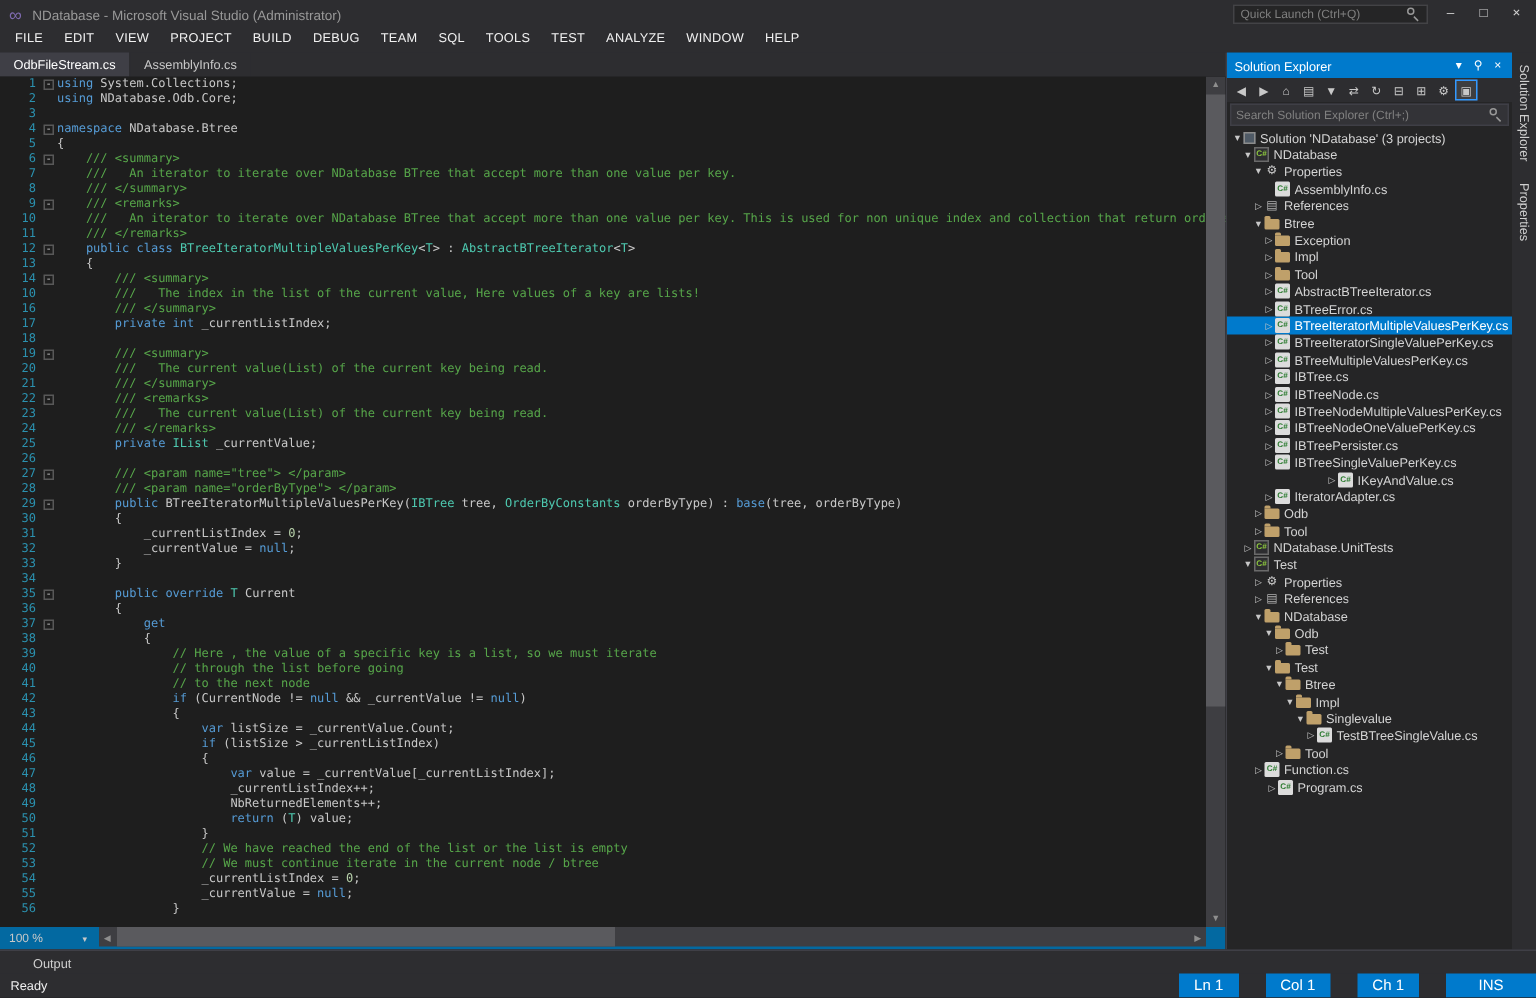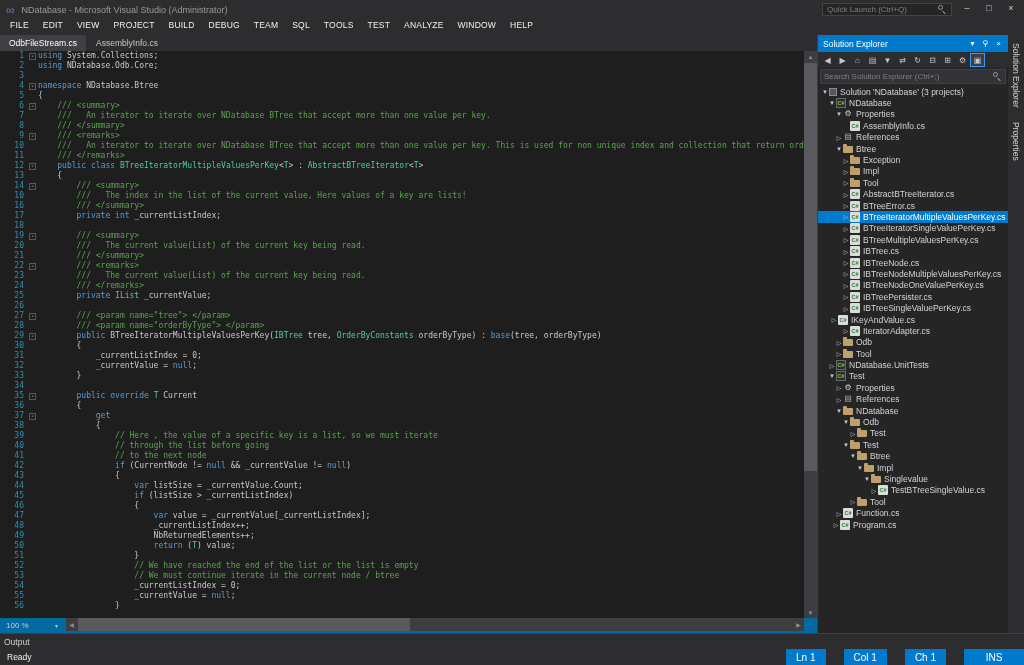--- a/index.html
+++ b/index.html
@@ -92,21 +92,21 @@
   .ic-properties { color:#c8c8c8; font-size:8px; width:10px; text-align:center; line-height:10px; }
   .ic-references { color:#b0b0b0; font-size:8px; width:10px; text-align:center; line-height:10px; }
   .tree-label { overflow:hidden; }
 
   
   .side-strip { width:16px; flex:0 0 auto; background:#2d2d30; display:flex; flex-direction:column; align-items:center; padding-top:8px; gap:14px; }
   .v-tab { writing-mode:vertical-rl; font-size:8.5px; color:#d0d0d0; white-space:nowrap; }
 
   
   .output-row { height:16px; background:#2d2d30; border-top:1px solid #3f3f46; display:flex; align-items:center;
-                padding-left:4px; flex:0 0 auto; }
+                padding-left:22px; flex:0 0 auto; }
   .output-label { color:#d0d0d0; font-size:8.5px; }
   .statusbar { height:16px; background:#2d2d30; display:flex; align-items:center; flex:0 0 auto; position:relative; }
   .status-ready { color:#f1f1f1; font-size:8.5px; padding-left:7px; }
   .status-cells { margin-left:auto; height:100%; display:flex; }
   .status-cell { background:#007acc; color:#ffffff; font-size:10px; height:100%;
                  display:flex; align-items:center; padding:0 10px; margin-left:18px; min-width:38px; justify-content:center; }
   .status-cell:last-child { min-width:60px; }
 </style>
 </head>
 <body>
@@ -354,21 +354,21 @@
           <div class="tree-row" style="padding-left: 24px;">
             <span class="arrow">▷</span>
             <span class="node-icon ic-cs">C#</span>
             <span class="tree-label">IBTreePersister.cs</span>
           </div>
           <div class="tree-row" style="padding-left: 24px;">
             <span class="arrow">▷</span>
             <span class="node-icon ic-cs">C#</span>
             <span class="tree-label">IBTreeSingleValuePerKey.cs</span>
           </div>
-          <div class="tree-row" style="padding-left: 12px;">
+          <div class="tree-row" style="padding-left: 24px; margin-left: 42px;">
             <span class="arrow">▷</span>
             <span class="node-icon ic-cs">C#</span>
             <span class="tree-label">IKeyAndValue.cs</span>
           </div>
           <div class="tree-row" style="padding-left: 24px;">
             <span class="arrow">▷</span>
             <span class="node-icon ic-cs">C#</span>
             <span class="tree-label">IteratorAdapter.cs</span>
           </div>
           <div class="tree-row" style="padding-left: 17px;">
@@ -444,21 +444,21 @@
           <div class="tree-row" style="padding-left: 31px;">
             <span class="arrow">▷</span>
             <span class="node-icon ic-folder"></span>
             <span class="tree-label">Tool</span>
           </div>
           <div class="tree-row" style="padding-left: 17px;">
             <span class="arrow">▷</span>
             <span class="node-icon ic-cs">C#</span>
             <span class="tree-label">Function.cs</span>
           </div>
-          <div class="tree-row" style="padding-left: 14px;">
+          <div class="tree-row" style="padding-left: 26px;">
             <span class="arrow">▷</span>
             <span class="node-icon ic-cs">C#</span>
             <span class="tree-label">Program.cs</span>
           </div>
         </div>
     </div>
 
     <div class="side-strip">
         <div class="v-tab">Solution Explorer</div>
         <div class="v-tab">Properties</div>

